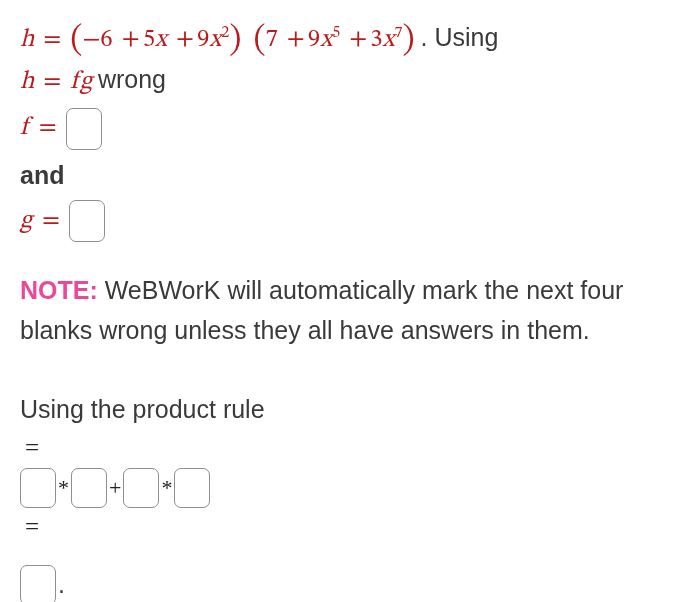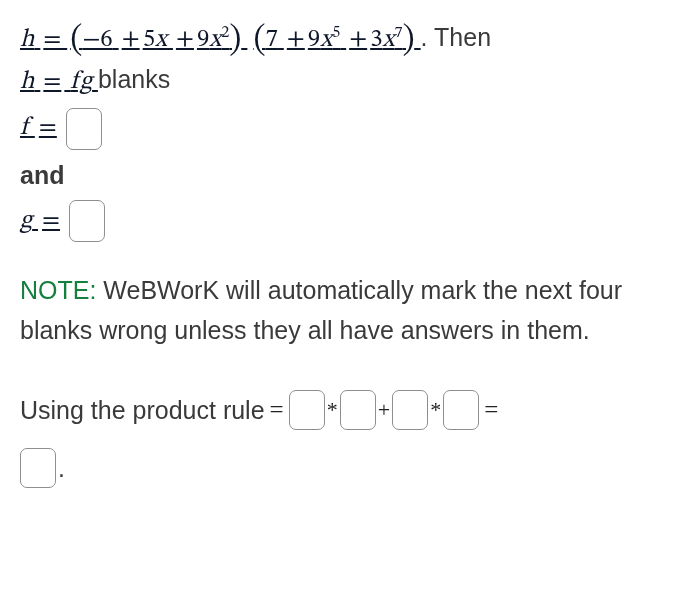--- a/index.html
+++ b/index.html
@@ -12,22 +12,21 @@
     color: #3a3a3a;
     overflow: hidden;
   }
   .page {
     padding: 18px 20px 20px 20px;
     line-height: 1.55;
   }
   .math {
     font-family: "Cambria Math", "STIX Two Math", "Latin Modern Math", Georgia, serif;
     font-style: italic;
-    color: #0f172a;
-    text-decoration: underline;
+    color: #b91c1c;
   }
   .math .op, .math .paren, .math .num {
     font-style: normal;
   }
   .math .op { padding: 0 3px; }
   .math .paren { font-style: normal; }
   .big-paren { font-size: 34px; line-height: 0; vertical-align: -3px; }
   sup { font-size: 0.65em; vertical-align: super; font-style: normal; line-height: 0; }
 
   .row {
@@ -53,21 +52,21 @@
     vertical-align: middle;
   }
   .ans-box.sm { width: 34px; height: 40px; }
 
   .note-block {
     font-size: 25px;
     color: #3a3a3a;
     line-height: 1.6;
     margin-top: 28px;
   }
-  .bold { font-weight: 400; color: #15803d; }
+  .bold { font-weight: 700; color: #ec4899; }
 
   .seg {
     display: inline-flex;
     align-items: center;
   }
   .star, .plus {
     font-family: "Cambria Math", Georgia, serif;
     font-style: normal;
     font-size: 22px;
     padding: 0 2px;
@@ -77,23 +76,23 @@
     font-family: "Cambria Math", Georgia, serif;
     font-style: normal;
     font-size: 25px;
     padding: 0 5px;
     color: #222;
   }
   .prime { font-style: normal; }
   .line1 { display: block; }
   .line-using {
     display: flex;
-    align-items: center;
     flex-wrap: wrap;
     margin-top: 40px;
+    flex-direction: column;
   }
   .period {
     font-family: Arial, sans-serif;
     font-style: normal;
     color: #3a3a3a;
   }
 </style>
 </head>
 <body>
 
@@ -103,29 +102,29 @@
     <span class="math">
       <span>h</span>
       <span class="op"> = </span>
       <span class="paren big-paren">(</span><span class="num">−6</span>
       <span class="op">+</span><span class="num">5</span><span>x</span>
       <span class="op">+</span><span class="num">9</span><span>x</span><sup>2</sup><span class="paren big-paren">)</span>
       <span style="padding:0 3px;"></span>
       <span class="paren big-paren">(</span><span class="num">7</span>
       <span class="op">+</span><span class="num">9</span><span>x</span><sup>5</sup>
       <span class="op">+</span><span class="num">3</span><span>x</span><sup>7</sup><span class="paren big-paren">)</span>
-    </span><span>. Then</span>
+    </span><span>. Using</span>
   </div>
 
   <div>
     <span class="math">
       <span>h</span>
       <span class="op">=</span>
       <span>f</span><span style="padding:0 1px;"></span><span>g</span>
-    </span><span> blanks</span>
+    </span><span> wrong</span>
   </div>
 
   <div class="row" style="margin-top:6px;">
     <span class="math label-math">
       <span>f</span>
       <span class="op" style="padding-left:4px;">=</span>
     </span>
     <input type="text" class="ans-box" style="">
   </div>
 

